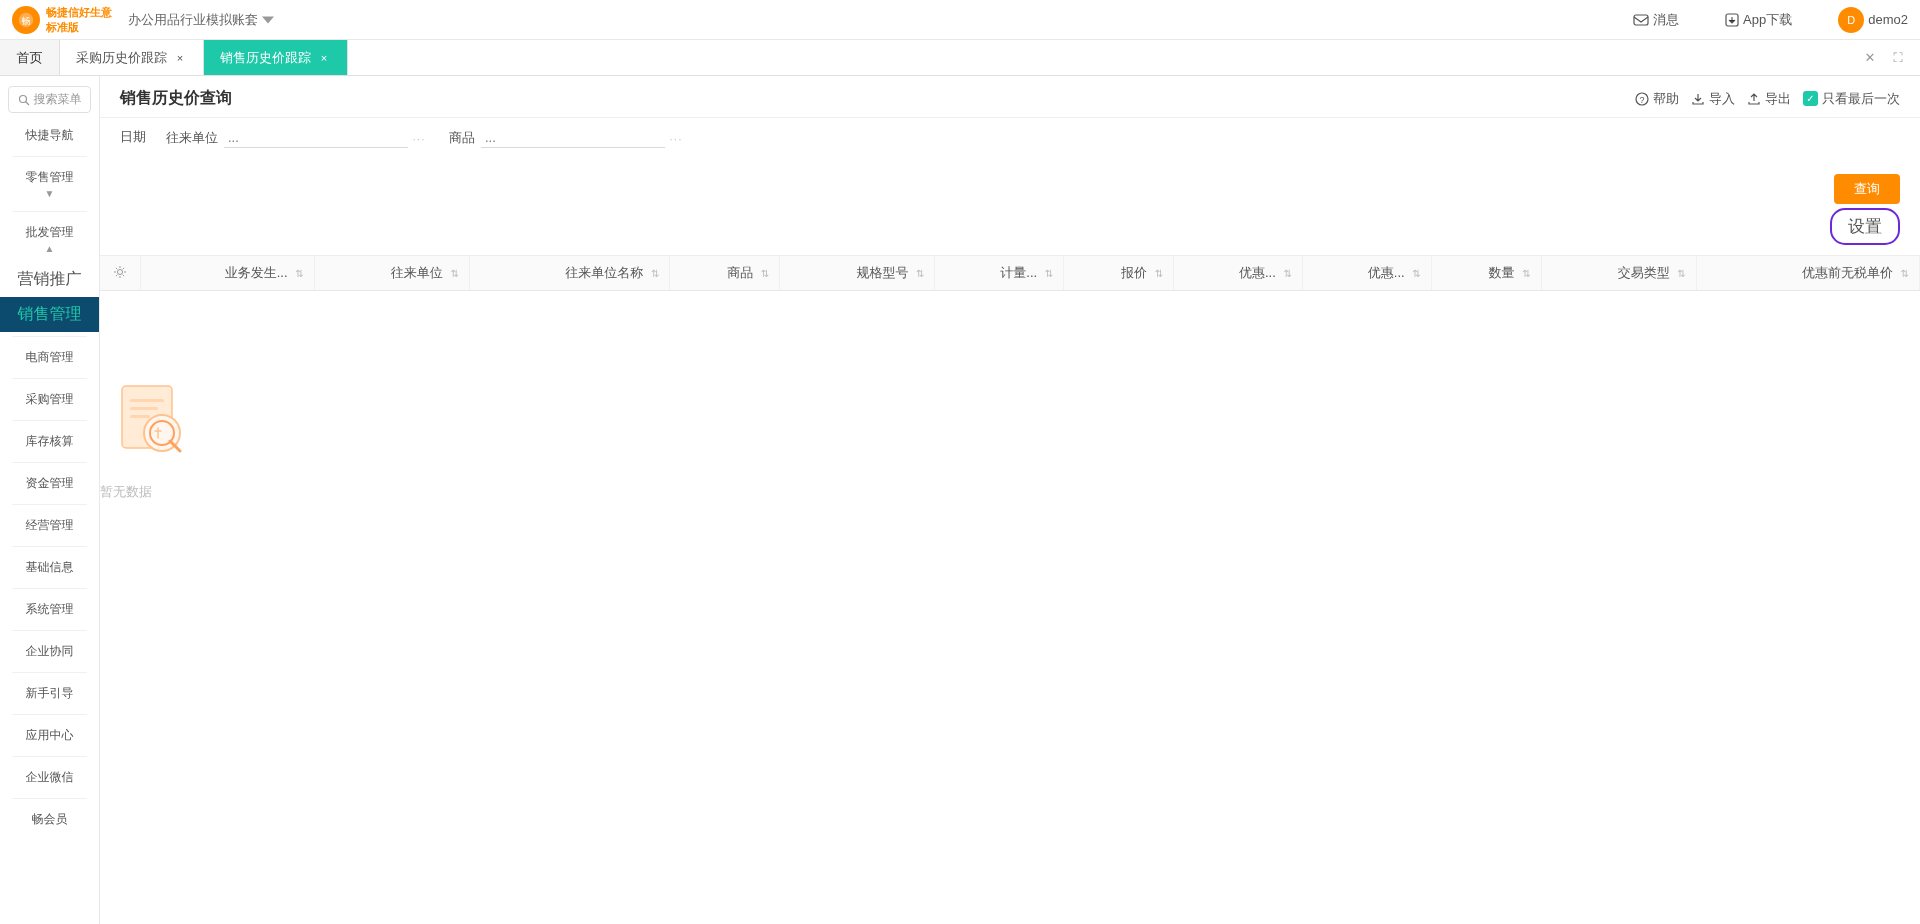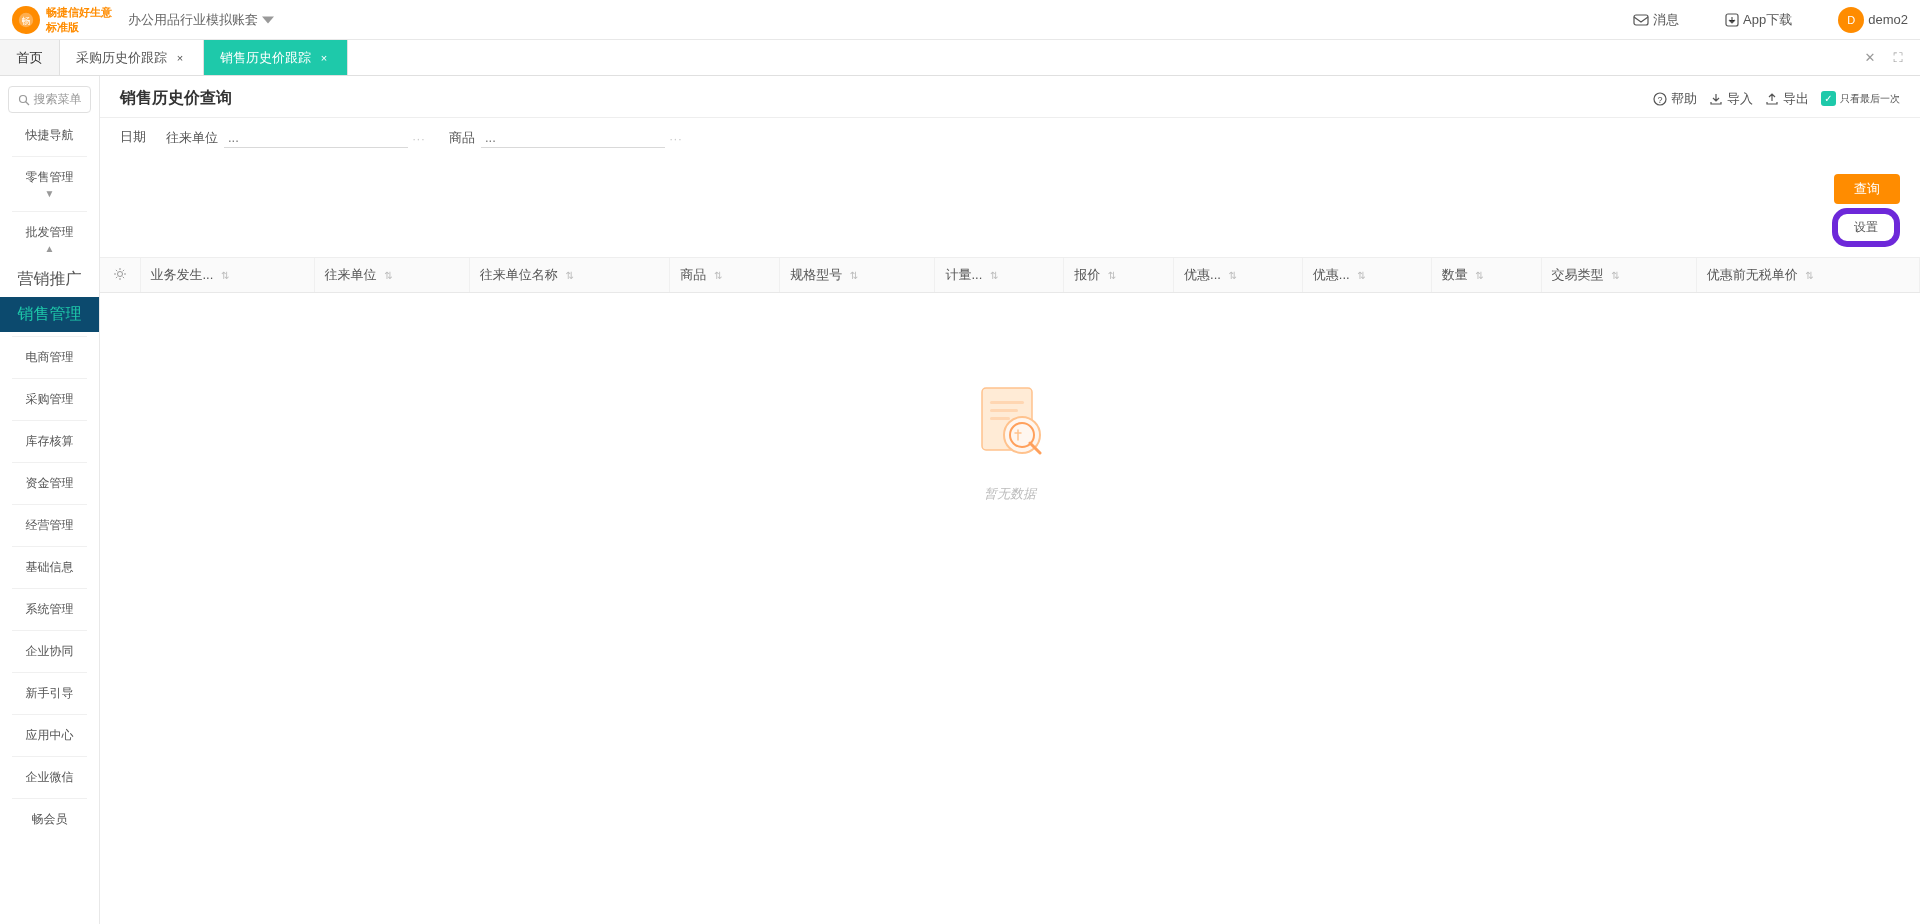--- a/index.html
+++ b/index.html
@@ -41,49 +41,49 @@
     .sidebar-sub-item.active { color: #1ec9aa; background: #0c4a6e; }
 
     
     .content { flex: 1; display: flex; flex-direction: column; overflow: hidden; background: #f5f7fa; }
 
     
     .page-header { background: #fff; padding: 12px 20px 8px; border-bottom: 1px solid #eee; display: flex; align-items: center; justify-content: space-between; }
     .page-title { font-size: 16px; font-weight: bold; color: #333; }
     .page-header-actions { display: flex; align-items: center; gap: 12px; }
     .header-action { display: flex; align-items: center; gap: 4px; font-size: 13px; color: #555; cursor: pointer; }
-    .only-last-checkbox { display: flex; align-items: center; gap: 4px; font-size: 10px; color: #555; cursor: pointer; }
+    .only-last-checkbox { display: flex; align-items: center; gap: 4px; font-size: 13px; color: #555; cursor: pointer; }
     .checkbox-checked { width: 15px; height: 15px; background: #1ec9aa; border-radius: 3px; display: flex; align-items: center; justify-content: center; }
     .checkbox-checked::after { content: '✓'; color: #fff; font-size: 10px; }
 
     
     .filter-bar { background: #fff; padding: 10px 20px; border-bottom: 1px solid #eee; display: flex; align-items: flex-start; gap: 20px; flex-wrap: wrap; }
     .filter-item { display: flex; align-items: center; gap: 6px; font-size: 13px; color: #555; }
     .filter-label { color: #555; white-space: nowrap; }
     .date-options { display: flex; align-items: center; gap: 2px; }
     .date-opt { padding: 2px 8px; border-radius: 3px; cursor: pointer; font-size: 12px; color: #555; }
     .date-opt.active { background: #ff8c00; color: #fff; border-radius: 10px; }
     .date-range { font-size: 12px; color: #999; margin-top: 2px; }
     .filter-input-area { display: flex; align-items: center; }
     .filter-input { border: none; border-bottom: 1px solid #d9d9d9; padding: 2px 4px; font-size: 13px; min-width: 180px; outline: none; background: transparent; }
     .filter-dots { color: #ccc; margin: 0 4px; }
     .query-btn { background: #ff8c00; color: #fff; border: none; border-radius: 4px; padding: 6px 20px; font-size: 13px; cursor: pointer; }
-    .setting-btn { background: #fff; color: #555; border: 6px solid #6d28d9; border-radius: 15px; padding: 5px 16px; font-size: 12px; cursor: pointer; }
+    .setting-btn { background: #fff; color: #555; border: 2px solid #6d28d9; border-radius: 15px; padding: 5px 16px; font-size: 17px; cursor: pointer; }
     .filter-right { margin-left: auto; display: flex; flex-direction: column; gap: 4px; align-items: flex-end; margin-top: 46px; }
 
     
     .table-container { background: #fff; margin: 0; flex: 1; overflow: auto; }
     .data-table { width: 100%; border-collapse: collapse; font-size: 13px; }
-    .data-table th { background: #fafafa; border-bottom: 1px solid #e8e8e8; border-right: 1px solid #f0f0f0; padding: 8px 10px; text-align: left; color: #555; font-weight: normal; white-space: nowrap; position: relative; user-select: none; }
+    .data-table th { background: #fafafa; border-bottom: 1px solid #e8e8e8; border-right: 1px solid #f0f0f0; padding: 8px 10px; text-align: right; color: #555; font-weight: normal; white-space: nowrap; position: relative; user-select: none; }
     .data-table th .col-icon { font-size: 10px; color: #bbb; margin-left: 4px; }
     .data-table th:first-child { width: 40px; text-align: center; }
     .th-settings { width: 36px; text-align: center; }
 
     
-    .empty-state { display: flex; flex-direction: column; align-items: center; justify-content: center; padding: 80px 0; font-style: italic; }
+    .empty-state { display: flex; flex-direction: column; align-items: flex-start; justify-content: center; padding: 80px 0; }
     .empty-img { width: 100px; height: 100px; position: relative; margin-bottom: 12px; }
     .empty-text { color: #bbb; font-size: 13px; }
 
     
     .empty-illustration { opacity: 0.85; }
   </style>
 </head>
 <body>
 
 <div class="topbar">

